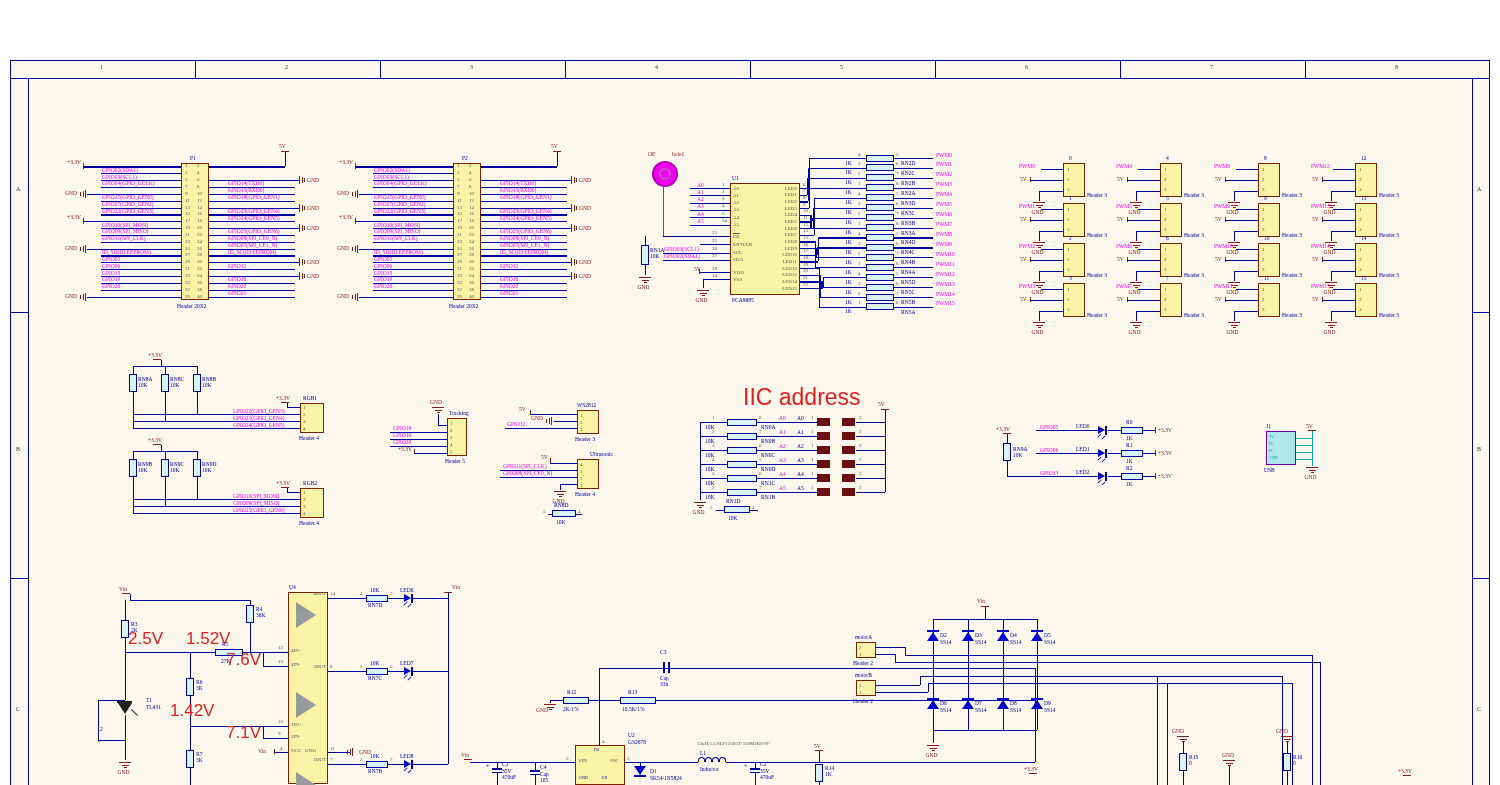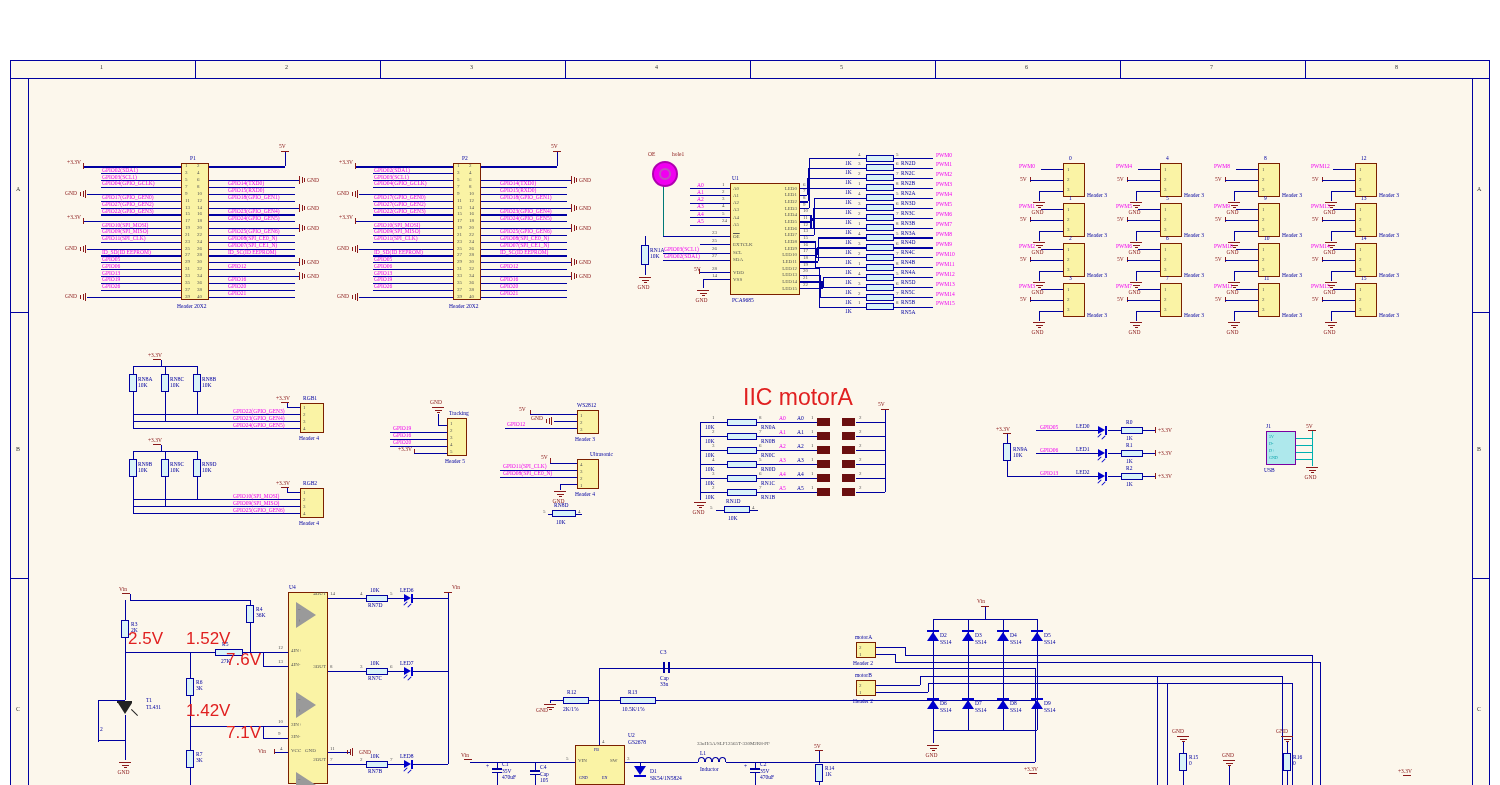--- a/index.html
+++ b/index.html
@@ -1027,21 +1027,21 @@
     <div class="wire mar" style="left: 558.5px; top: 496px; width: 3px; height: 1.2px;"></div>
     <div class="t r" style="left: 552.5px; top: 498px;">GND</div>
     <div class="t b" style="left: 575px; top: 491px;">Header 4</div>
     <div class="t px5" style="left: 543px; top: 509px;">5</div>
     <div class="wire " style="left: 548px; top: 513.5px; width: 4px; height: 1.2px;"></div>
     <div class="rbox" style="left: 552px; top: 510px; width: 24px; height: 7px;"></div>
     <div class="t b" style="left: 554px; top: 502px;">RN8D</div>
     <div class="t px5" style="left: 578px; top: 509px;">4</div>
     <div class="wire " style="left: 576px; top: 513.5px; width: 6px; height: 1.2px;"></div>
     <div class="t b" style="left: 556px; top: 519px;">10K</div>
-    <div class="t title" style="left: 743px; top: 386px;">IIC motorA</div>
+    <div class="t title" style="left: 743px; top: 386px;">IIC address</div>
     <div class="wire " style="left: 700px; top: 422px; width: 1.2px; height: 78px;"></div>
     <div class="wire " style="left: 700px; top: 422px; width: 27px; height: 1.2px;"></div>
     <div class="t b" style="left: 705px; top: 424px;">10K</div>
     <div class="t px5" style="left: 712px; top: 415px;">1</div>
     <div class="rbox" style="left: 727px; top: 418.5px; width: 30px; height: 7px;"></div>
     <div class="t px5" style="left: 759px; top: 415px;">8</div>
     <div class="t b" style="left: 761px; top: 424px;">RN0A</div>
     <div class="wire " style="left: 757px; top: 422px; width: 60px; height: 1.2px;"></div>
     <div class="t m" style="left: 779px; top: 415px;">A0</div>
     <div class="t b" style="left: 797px; top: 415px;">A0</div>
@@ -1220,21 +1220,21 @@
     <div class="wire " style="left: 250px; top: 600px; width: 1.2px; height: 5px;"></div>
     <div class="rbox" style="left: 246px; top: 605px; width: 8px; height: 18px;"></div>
     <div class="t b" style="left: 256px; top: 606px;">R4</div>
     <div class="t b" style="left: 256px; top: 612px;">36K</div>
     <div class="wire " style="left: 250px; top: 623px; width: 1.2px; height: 29px;"></div>
     <div class="wire " style="left: 263px; top: 652px; width: 1.2px; height: 14px;"></div>
     <div class="wire " style="left: 263px; top: 666px; width: 25px; height: 1.2px;"></div>
     <div class="t big" style="left: 128px; top: 630px;">2.5V</div>
     <div class="t big" style="left: 186px; top: 630px;">1.52V</div>
     <div class="t big" style="left: 226px; top: 651px;">7.6V</div>
-    <div class="t big" style="left: 186px; top: 702px;">1.42V</div>
+    <div class="t big" style="left: 170px; top: 702px;">1.42V</div>
     <div class="t big" style="left: 226px; top: 724px;">7.1V</div>
     <div class="wire " style="left: 190px; top: 652px; width: 1.2px; height: 26px;"></div>
     <div class="rbox" style="left: 186px; top: 678px; width: 8px; height: 18px;"></div>
     <div class="t b" style="left: 196px; top: 679px;">R6</div>
     <div class="t b" style="left: 196px; top: 685px;">3K</div>
     <div class="wire " style="left: 190px; top: 696px; width: 1.2px; height: 30px;"></div>
     <div class="wire " style="left: 190px; top: 726px; width: 98px; height: 1.2px;"></div>
     <div class="wire " style="left: 263px; top: 726px; width: 1.2px; height: 12px;"></div>
     <div class="wire " style="left: 263px; top: 738px; width: 25px; height: 1.2px;"></div>
     <div class="wire " style="left: 190px; top: 726px; width: 1.2px; height: 24px;"></div>

